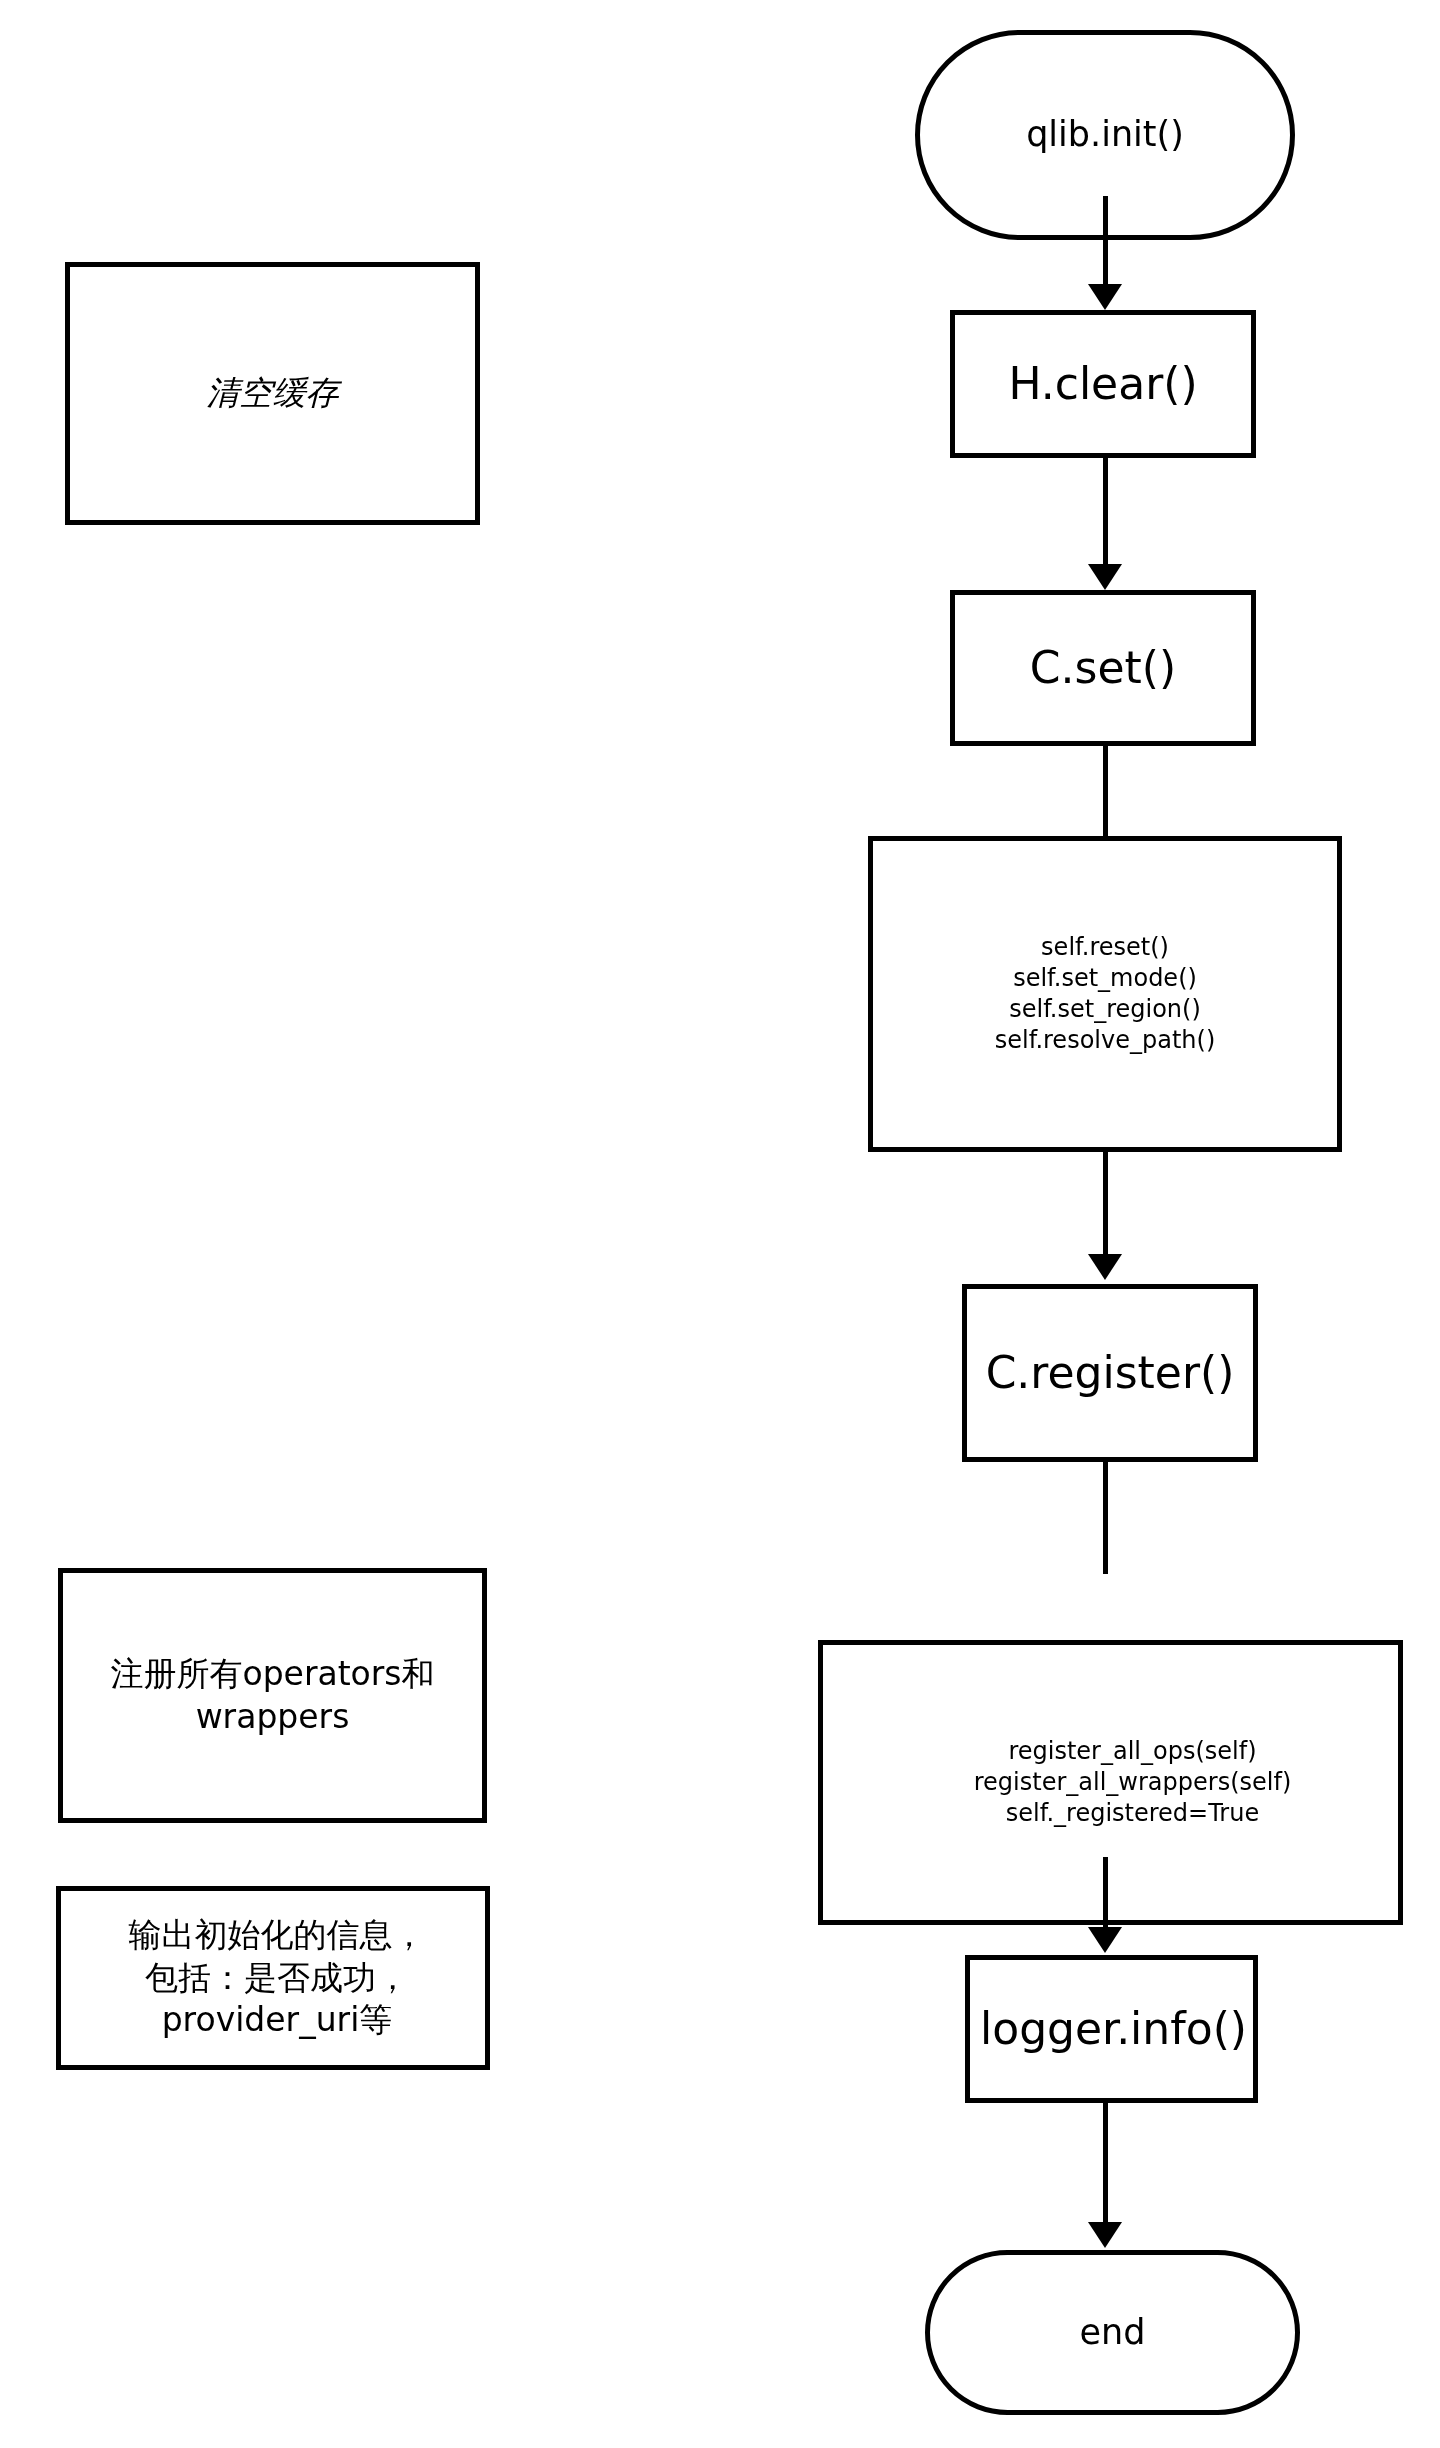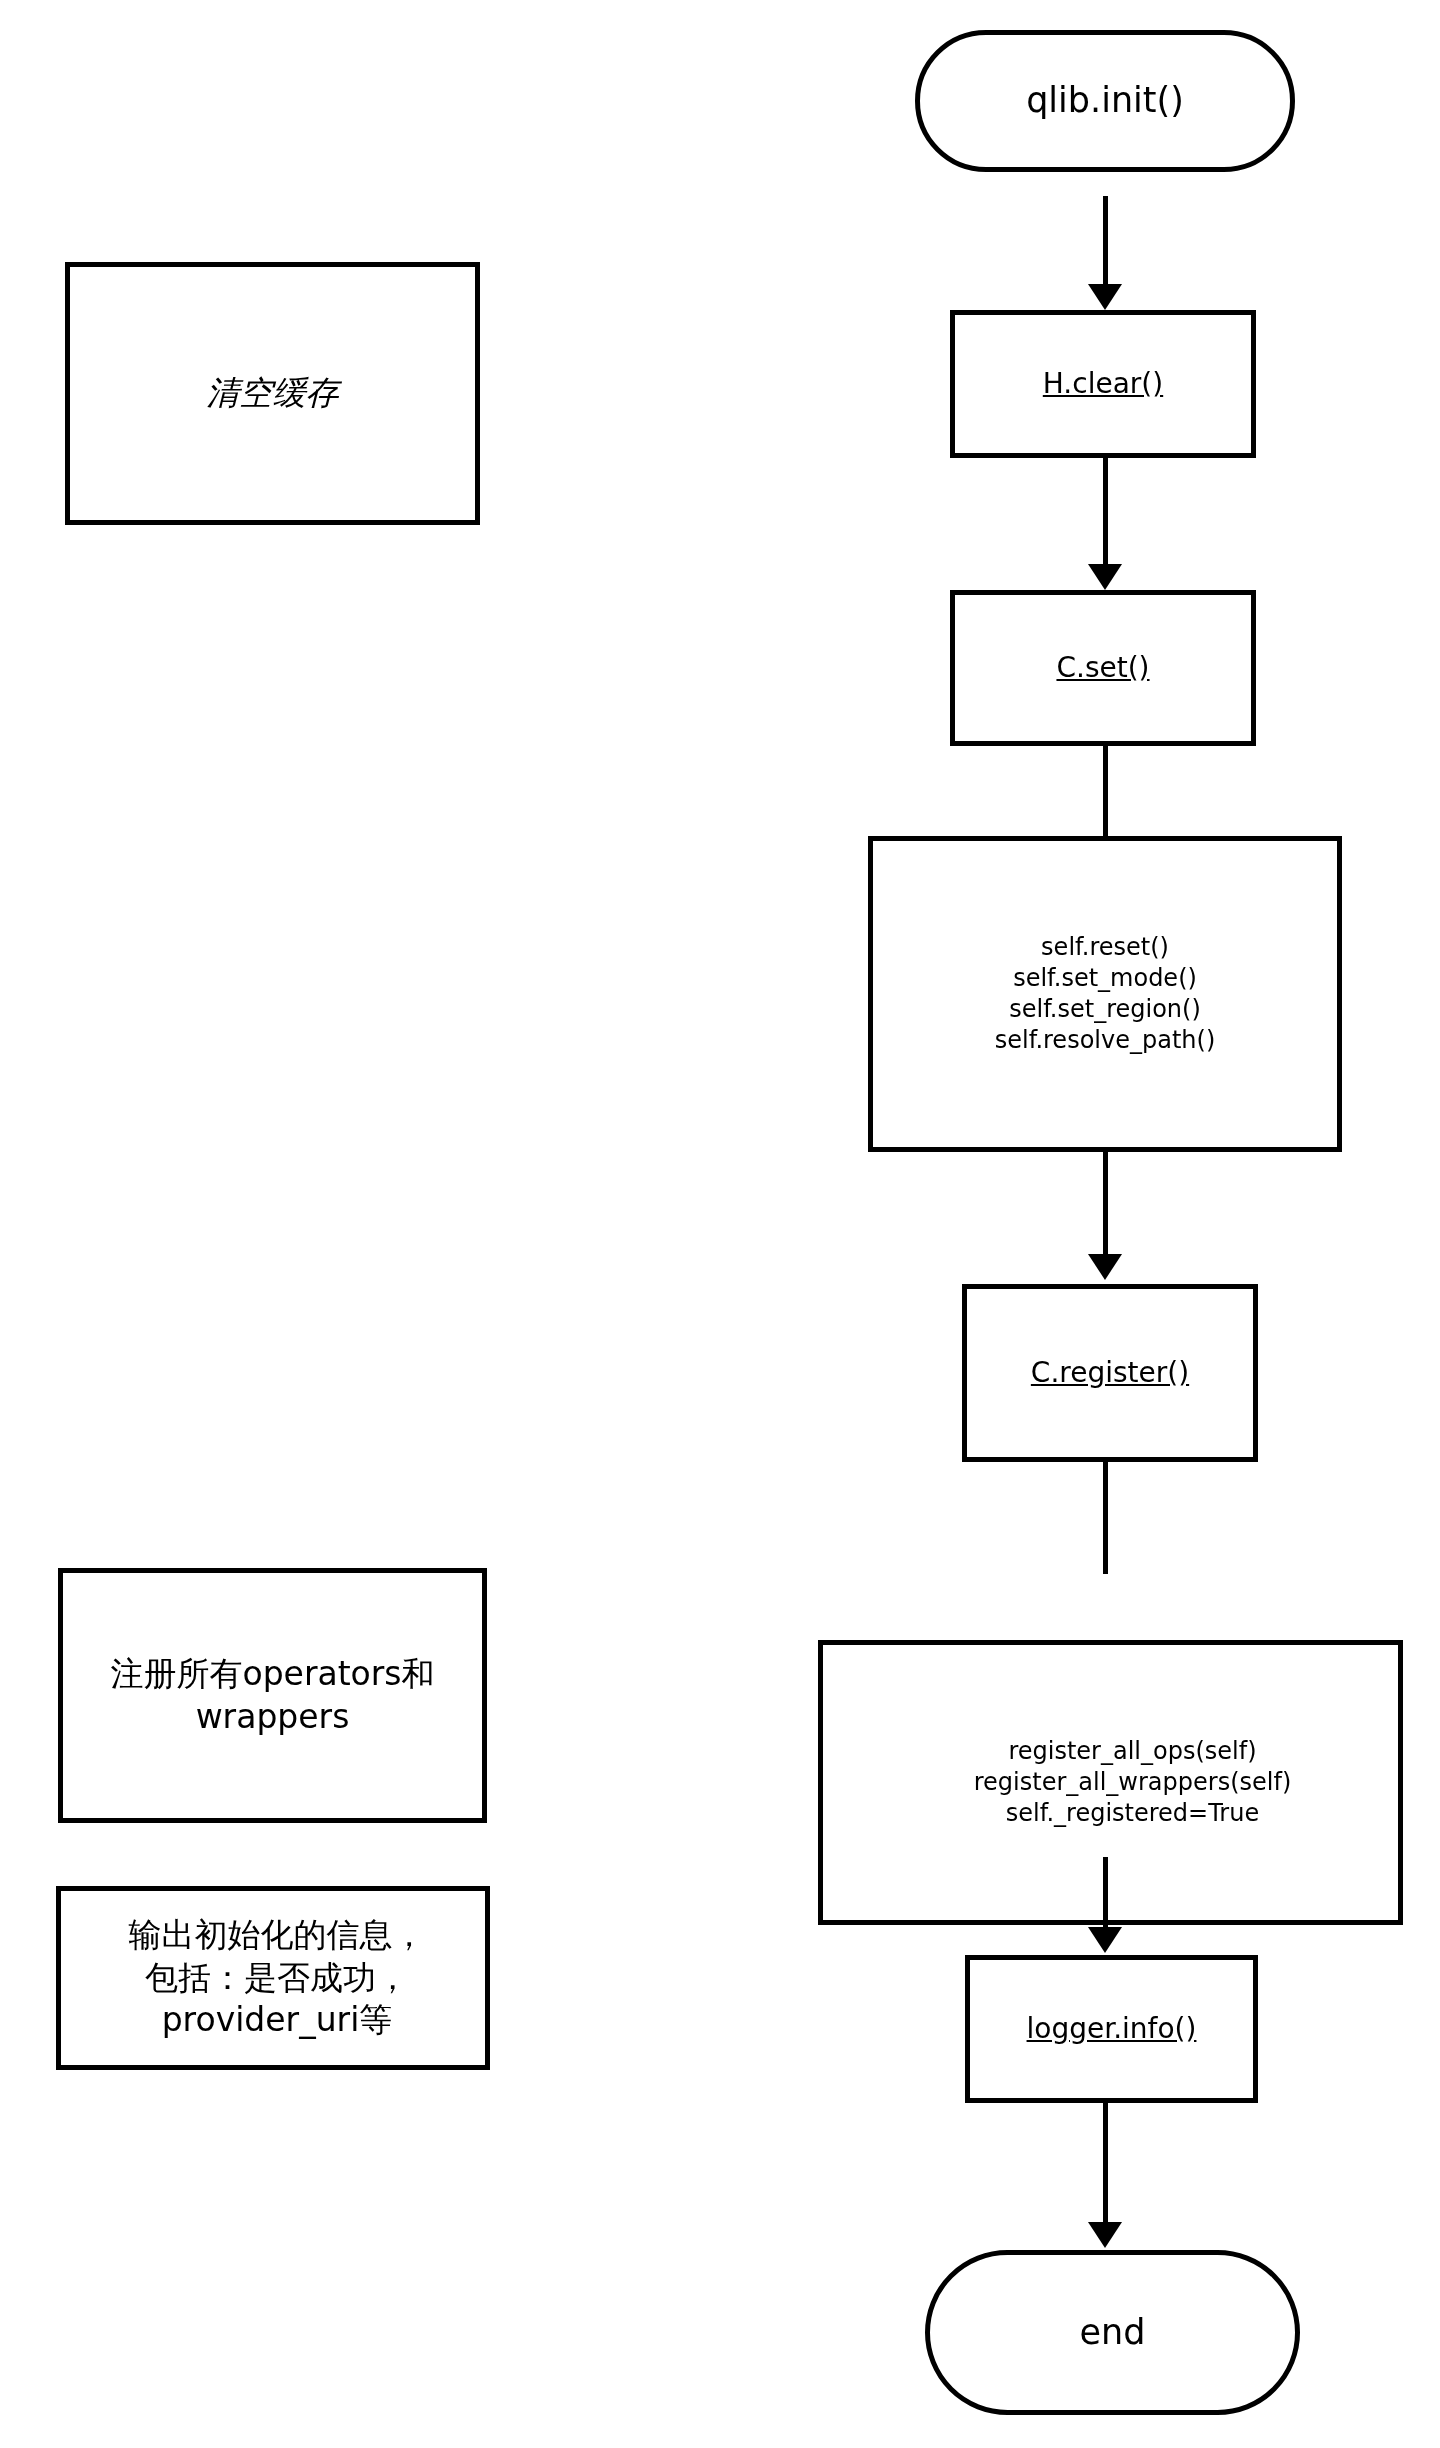--- a/index.html
+++ b/index.html
@@ -35,21 +35,21 @@
   .node.rect { border-radius: 0; }
   .node.stadium { border-radius: 999px; }
   .node .lines {
     display: block;
     width: 100%;
     padding: 0 10px;
     box-sizing: border-box;
     white-space: pre-line;
   }
   
-  .proc { font-size: 28px; text-decoration: underline; }
+  .proc { font-size: 44px; }
   .proc-multi { font-size: 24px; }
   .term { font-size: 35px; }
   
   .note { font-size: 33px; }
   
   .edge {
     position: absolute;
     background: #000000;
   }
   .edge.v { width: 5px; }
@@ -76,21 +76,21 @@
     <span class="lines">注册所有operators和
 wrappers</span>
   </div>
 
   <div class="node rect note" style="left:56px; top:1886px; width:434px; height:184px;padding-left:8px;">
     <span class="lines">输出初始化的信息，
 包括：是否成功，
 provider_uri等</span>
   </div>
 
-  <div class="node stadium term" style="left:915px; top:30px; width:380px; height:142px;">
+  <div class="node stadium term" style="left:915px; top:30px; width:380px; height:210px;">
     <span class="lines">qlib.init()</span>
   </div>
 
   <div class="edge v" style="left:1103px; top:196px; height:90px;"></div>
   <div class="arrowhead" style="left:1088px; top:284px;"></div>
 
   <div class="node rect proc" style="left:950px; top:310px; width:306px; height:148px;">
     <span class="lines">H.clear()</span>
   </div>
 

